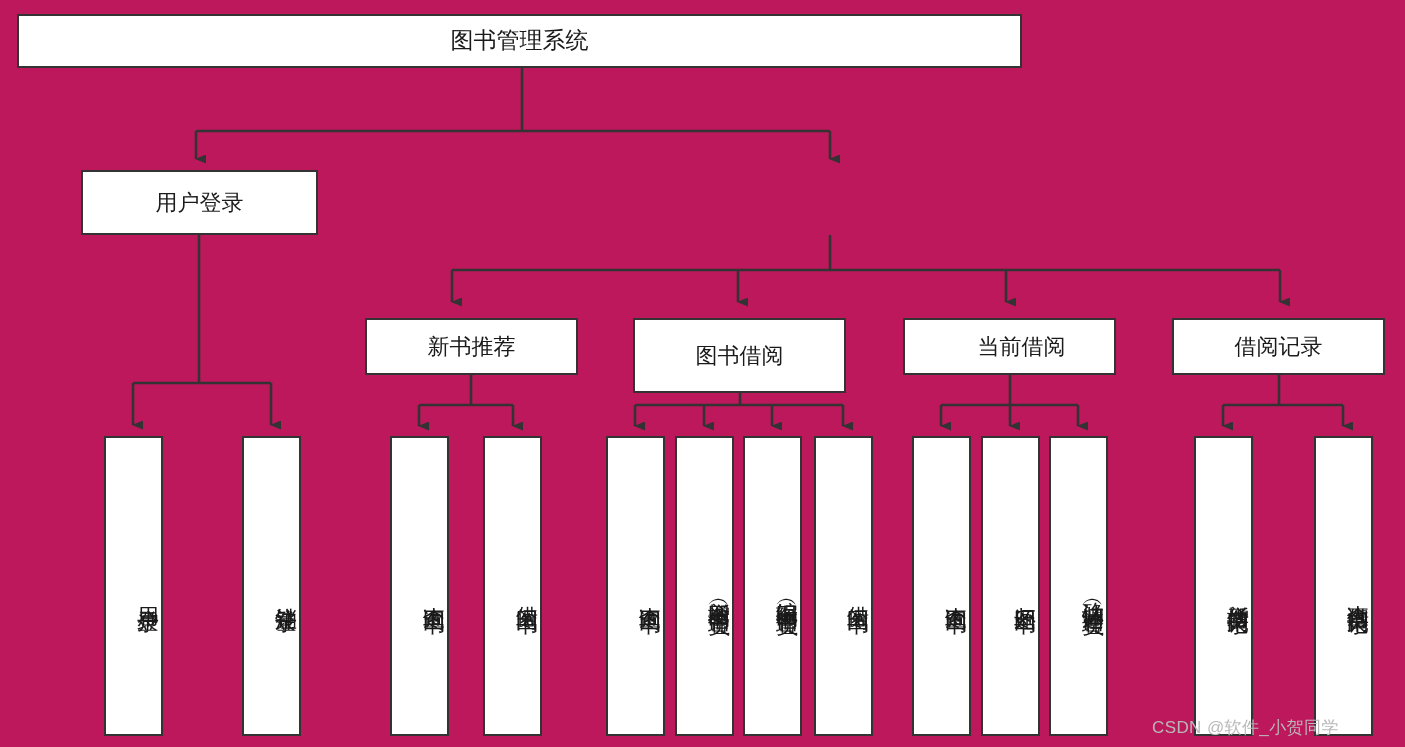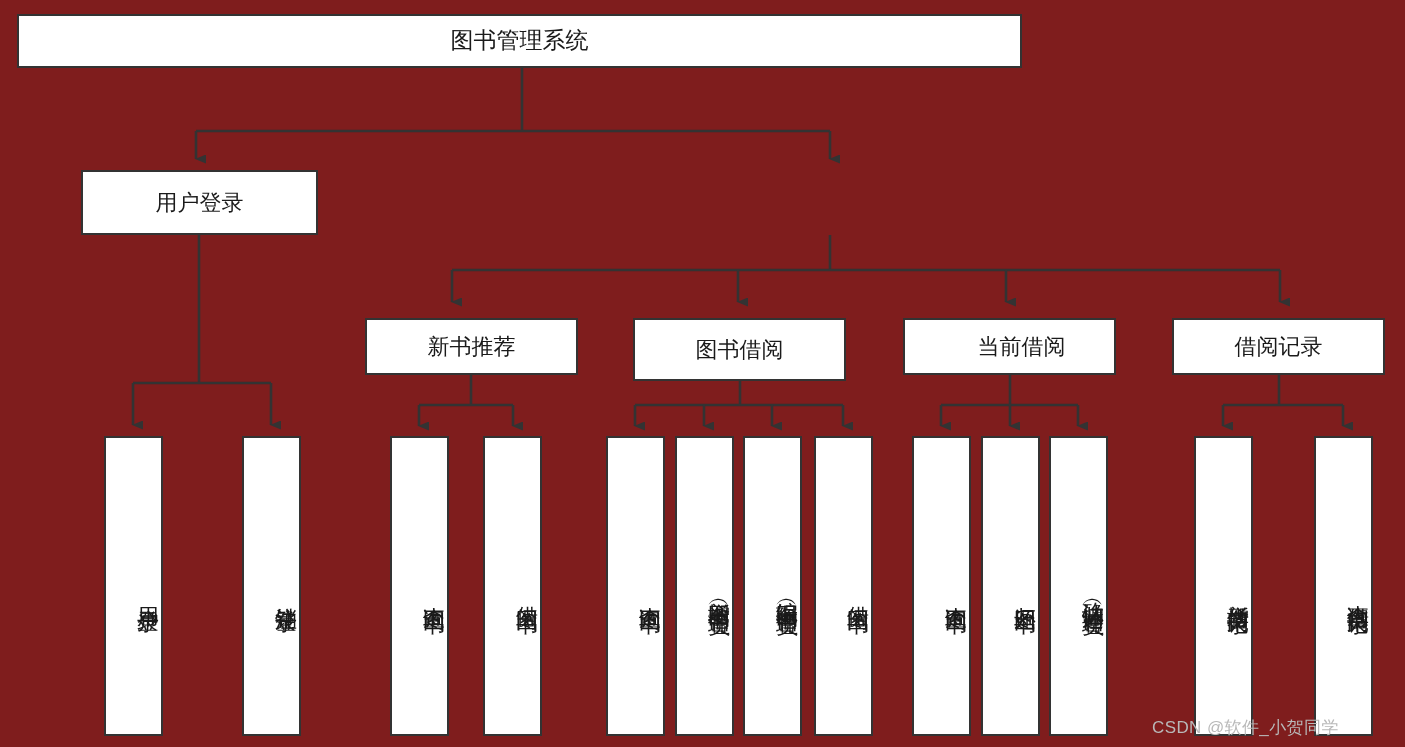--- a/index.html
+++ b/index.html
@@ -8,21 +8,21 @@
     padding: 0;
     background: #ffffff;
   }
   body {
     font-family: "Liberation Sans", "DejaVu Sans", sans-serif;
   }
   #diagram-root {
     position: relative;
     width: 1405px;
     height: 747px;
-    background: #7f1d1d;
+    background: #be185d;
     overflow: hidden;
   }
   #edge-layer {
     position: absolute;
     left: 0;
     top: 0;
     width: 1405px;
     height: 747px;
     pointer-events: none;
   }
@@ -116,21 +116,21 @@
       <path d="M1223,405 L1223,426" marker-end="url(#arrowhead)"></path>
       <path d="M1343,405 L1343,426" marker-end="url(#arrowhead)"></path>
     </g>
   </svg>
 
   <div class="node level-0" style="left:17px; top:14px; width:1005px; height:54px;">图书管理系统</div>
 
   <div class="node level-1" style="left:81px; top:170px; width:237px; height:65px;">用户登录</div>
 
   <div class="node level-2" style="left:365px; top:318px; width:213px; height:57px;">新书推荐</div>
-  <div class="node level-2" style="left:633px; top:318px; width:213px; height:63px;">图书借阅</div>
+  <div class="node level-2" style="left:633px; top:318px; width:213px; height:75px;">图书借阅</div>
   <div class="node level-2" style="left:903px; top:318px; width:213px; height:57px;padding-left:24px;">当前借阅</div>
   <div class="node level-2" style="left:1172px; top:318px; width:213px; height:57px;">借阅记录</div>
 
   <div class="node level-2 vertical" style="left:104px; top:436px; width:59px; height:300px;">用户登录</div>
   <div class="node level-2 vertical" style="left:242px; top:436px; width:59px; height:300px;">注销登录</div>
 
   <div class="node level-2 vertical" style="left:390px; top:436px; width:59px; height:300px;">查询图书</div>
   <div class="node level-2 vertical" style="left:483px; top:436px; width:59px; height:300px;">借阅图书</div>
 
   <div class="node level-2 vertical" style="left:606px; top:436px; width:59px; height:300px;">查询图书</div>

